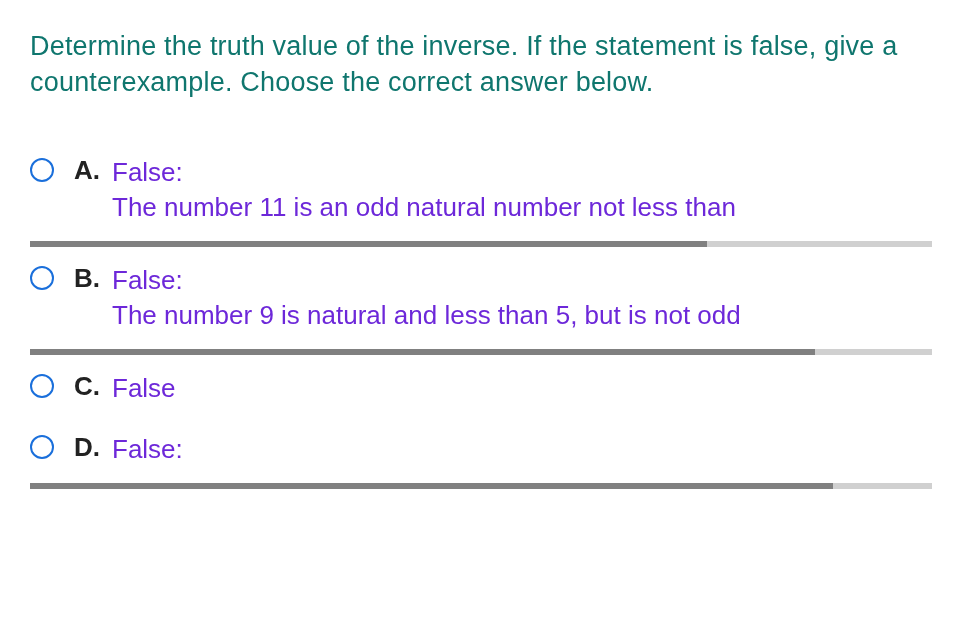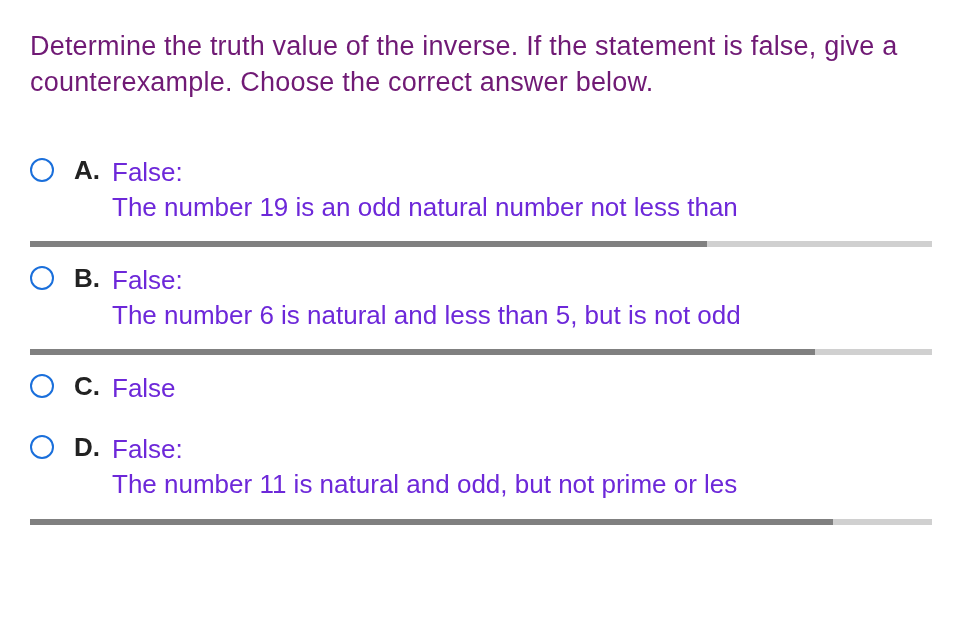--- a/index.html
+++ b/index.html
@@ -11,21 +11,21 @@
       font-family: Arial, Helvetica, sans-serif;
       background: #ffffff;
       width: 962px;
       height: 623px;
       padding: 28px 30px;
       color: #222;
     }
     .question-text {
       font-size: 27px;
       line-height: 1.35;
-      color: #701a75;
+      color: #0f766e;
       margin-bottom: 42px;
       letter-spacing: 0.2px;
     }
     .options {
       display: flex;
       flex-direction: column;
     }
     .option {
       display: flex;
       align-items: flex-start;
@@ -101,55 +101,54 @@
 
 <div class="question-text">Determine the truth value of the inverse. If the statement is false, give a counterexample. Choose the correct answer below.</div>
 
 <div class="options">
 
   <div class="option with-bar">
     <div class="radio"></div>
     <div class="label-letter">A.</div>
     <div class="option-text">
       <span class="line1">False:</span>
-      <span class="line2">The number 19 is an odd natural number not less than</span>
+      <span class="line2">The number 11 is an odd natural number not less than</span>
     </div>
   </div>
   <div class="progress-bar bar-a">
     <div class="track"></div>
     <div class="fill"></div>
   </div>
 
   <div class="option with-bar">
     <div class="radio"></div>
     <div class="label-letter">B.</div>
     <div class="option-text">
       <span class="line1">False:</span>
-      <span class="line2">The number 6 is natural and less than 5, but is not odd</span>
+      <span class="line2">The number 9 is natural and less than 5, but is not odd</span>
     </div>
   </div>
   <div class="progress-bar bar-b">
     <div class="track"></div>
     <div class="fill"></div>
   </div>
 
   <div class="option">
     <div class="radio"></div>
     <div class="label-letter">C.</div>
     <div class="option-text">
       <span class="line1">False</span>
     </div>
   </div>
 
   <div class="option with-bar">
     <div class="radio"></div>
     <div class="label-letter">D.</div>
     <div class="option-text">
       <span class="line1">False:</span>
-      <span class="line2">The number 11 is natural and odd, but not prime or les</span>
     </div>
   </div>
   <div class="progress-bar bar-d">
     <div class="track"></div>
     <div class="fill"></div>
   </div>
 
 </div>
 
 </body></html>

